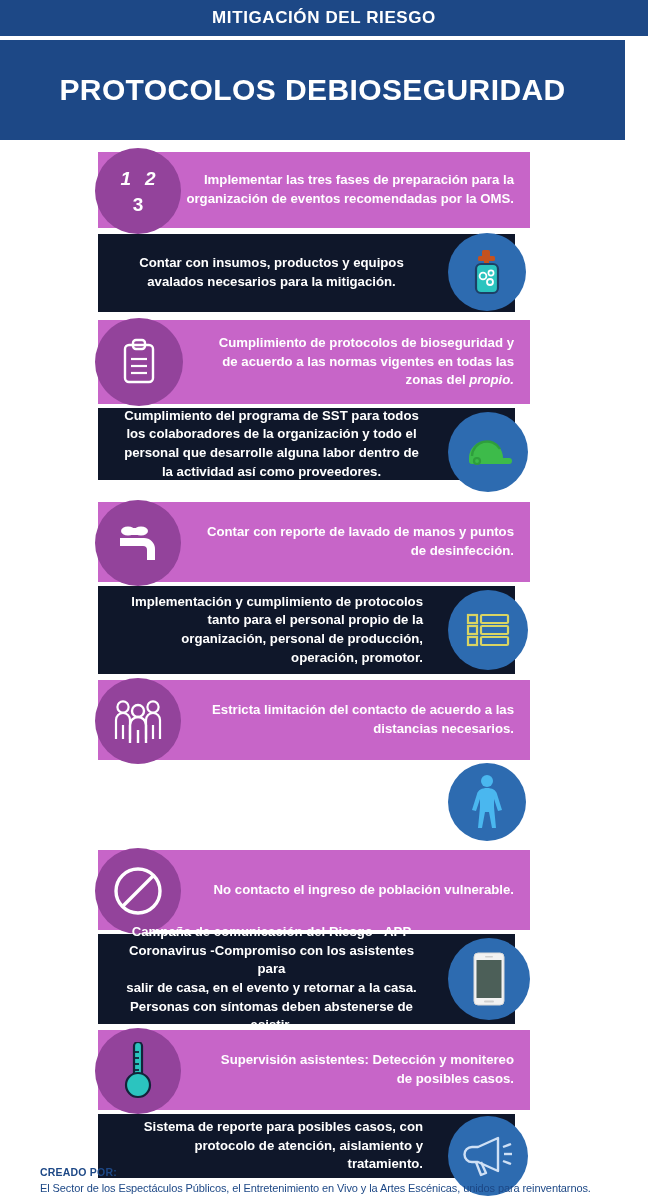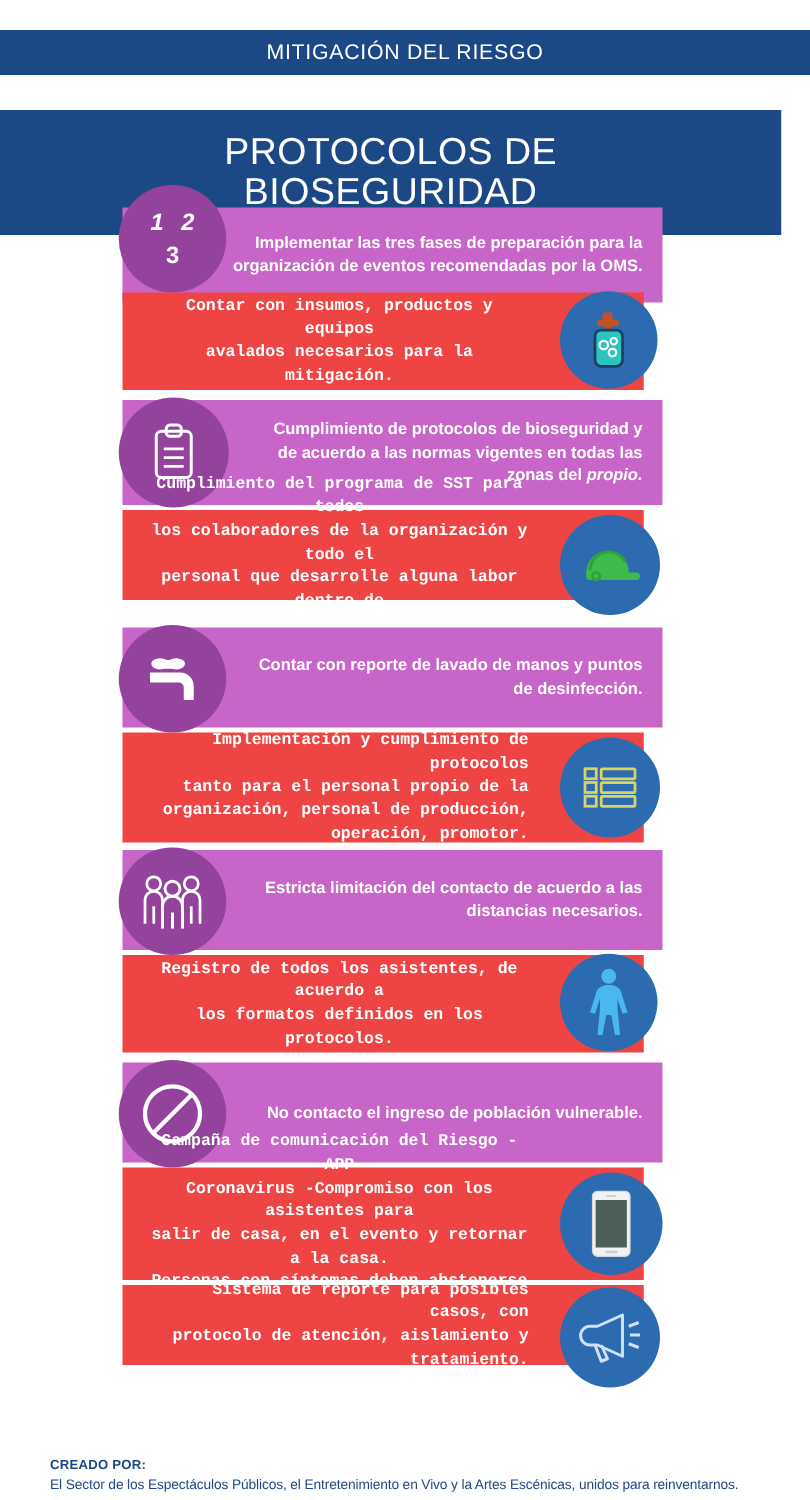--- a/index.html
+++ b/index.html
@@ -6,51 +6,50 @@
   body{
     width:648px;height:1200px;position:relative;overflow:hidden;
     font-family:"Liberation Sans","DejaVu Sans",sans-serif;
     -webkit-font-smoothing:antialiased;
   }
 
   
   .header-wrap{position:absolute;left:0;top:0;width:648px;}
   .hdr-band{
     background:#1d4886;color:#ffffff;text-align:center;
-    font-weight:normal;letter-spacing:.6px;margin-top:24px;
+    font-weight:bold;letter-spacing:.6px;
   }
   .hdr-top{
     height:36px;line-height:36px;font-size:17px;
     width:648px;box-sizing:border-box;
   }
   .hdr-gap{height:4px;background:#ffffff;width:648px;}
   .hdr-main{
     width:625px;height:100px;box-sizing:border-box;
-    display:flex;flex-direction:column;align-items:center;justify-content:center;
+    display:flex;flex-direction:row;align-items:center;justify-content:center;
     font-size:30px;line-height:1.08;letter-spacing:.4px;
   }
   .hdr-main div{white-space:nowrap;}
   .hdr-underline{height:3px;background:#ffffff;width:648px;}
 
   
   .rows{position:absolute;left:0;top:148px;width:648px;}
   .row{position:relative;width:648px;}
 
   .bar{
     position:absolute;box-sizing:border-box;
     display:flex;align-items:center;
   }
   .row.pink .bar{
     left:98px;width:432px;background:#c765c8;
     justify-content:flex-end;
   }
   .row.blue .bar{
-    left:98px;width:417px;background:#ef4444;
+    left:98px;width:417px;background:#0f172a;
     justify-content:flex-start;
-    font-family:Liberation Mono, monospace;
   }
 
   .bar-text{
     color:#ffffff;font-weight:bold;font-size:13.2px;line-height:1.42;
     white-space:pre-line;
   }
   .row.pink .bar-text{text-align:right;padding-right:16px;padding-left:78px;}
   .row.blue .bar-text{text-align:right;padding-left:22px;padding-right:92px;width:100%;box-sizing:border-box;}
 
   .circle{
@@ -89,21 +88,21 @@
   <div class="hdr-band hdr-main">
     <div>PROTOCOLOS DE</div>
     <div>BIOSEGURIDAD</div>
   </div>
   <div class="hdr-underline"></div>
 </div>
 
 <div class="rows">
 
   <div class="row pink" style="height:86px">
-    <div class="bar" style="top:18px;height:76px">
+    <div class="bar" style="top:4px;height:76px">
       <div class="bar-text">Implementar las tres fases de preparación para la
 organización de eventos recomendadas por la OMS.</div>
     </div>
     <div class="circle" style="top:0px;width:86px;height:86px">
       <div class="num123">
         <span class="r1"><span>1</span><span>2</span></span>
         <span class="r2">3</span>
       </div>
     </div>
   </div>
@@ -205,24 +204,20 @@
         <path d="M4 40V21a7 7 0 0 1 7-7 7 7 0 0 1 7 7v19M11 26v14" fill="none" stroke="#ffffff" stroke-width="2.2"></path>
         <circle cx="41" cy="8" r="5.6" fill="none" stroke="#ffffff" stroke-width="2.2"></circle>
         <path d="M34 40V21a7 7 0 0 1 7-7 7 7 0 0 1 7 7v19M41 26v14" fill="none" stroke="#ffffff" stroke-width="2.2"></path>
         <circle cx="26" cy="12" r="6" fill="none" stroke="#ffffff" stroke-width="2.4"></circle>
         <path d="M18 44V26a8 8 0 0 1 8-8 8 8 0 0 1 8 8v18M26 31v13" fill="none" stroke="#ffffff" stroke-width="2.4"></path>
       </svg>
     </div>
   </div>
 
   <div class="row blue" style="height:84px">
-    <div class="bar" style="top:0px;height:78px">
-      <div class="bar-text" style="text-align:center">Registro de todos los asistentes, de acuerdo a
-los formatos definidos en los protocolos.</div>
-    </div>
     <div class="circle" style="left:448px;top:-1px;width:78px;height:78px">
       <svg width="34" height="56" viewBox="0 0 34 56" aria-hidden="true">
         <circle cx="17" cy="7" r="6" fill="#4ab7ef"></circle>
         <path d="M17 14c-5 0-9 2-10 6l-5 16 4 1 4-12v8l-2 21h4l3-16h4l3 16h4l-2-21v-8l4 12 4-1-5-16c-1-4-5-6-10-6z" fill="#4ab7ef"></path>
       </svg>
     </div>
   </div>
 
   <div class="row pink" style="height:86px">
     <div class="bar" style="top:2px;height:80px">
@@ -246,20 +241,36 @@
     <div class="circle" style="left:448px;top:4px;width:82px;height:82px">
       <svg width="32" height="54" viewBox="0 0 32 54" aria-hidden="true">
         <rect x="1" y="1" width="30" height="52" rx="4" fill="#f2f2f2" stroke="#d8d8d8" stroke-width="1"></rect>
         <rect x="3.5" y="8" width="25" height="38" fill="#4c5f58"></rect>
         <rect x="12" y="4" width="8" height="1.6" rx=".8" fill="#cfcfcf"></rect>
         <rect x="11" y="48.5" width="10" height="2" rx="1" fill="#cfcfcf"></rect>
       </svg>
     </div>
   </div>
 
+  <div class="row pink" style="height:86px">
+    <div class="bar" style="top:2px;height:80px">
+      <div class="bar-text">Supervisión asistentes: Detección y monitereo
+de posibles casos.</div>
+    </div>
+    <div class="circle" style="top:0px;width:86px;height:86px">
+      <svg width="34" height="58" viewBox="0 0 34 58" aria-hidden="true">
+        <path d="M13 4a4 4 0 0 1 8 0v28h-8z" fill="#2bc4bf" stroke="#13233a" stroke-width="2.2"></path>
+        <circle cx="17" cy="43" r="12" fill="#2bc4bf" stroke="#13233a" stroke-width="2.2"></circle>
+        <line x1="13" y1="10" x2="18" y2="10" stroke="#13233a" stroke-width="1.8"></line>
+        <line x1="13" y1="16" x2="18" y2="16" stroke="#13233a" stroke-width="1.8"></line>
+        <line x1="13" y1="22" x2="18" y2="22" stroke="#13233a" stroke-width="1.8"></line>
+        <line x1="13" y1="28" x2="18" y2="28" stroke="#13233a" stroke-width="1.8"></line>
+      </svg>
+    </div>
+  </div>
 
   <div class="row blue" style="height:88px">
     <div class="bar" style="top:0px;height:64px">
       <div class="bar-text">Sistema de reporte para posibles casos, con
 protocolo de atención, aislamiento y
 tratamiento.</div>
     </div>
     <div class="circle" style="left:448px;top:2px;width:80px;height:80px">
       <svg width="52" height="46" viewBox="0 0 52 46" aria-hidden="true">
         <path d="M10 14h6l20-9v33l-20-9h-6a6 6 0 0 1 0-15z" fill="none" stroke="#cfe0f5" stroke-width="2.4" stroke-linejoin="round"></path>

